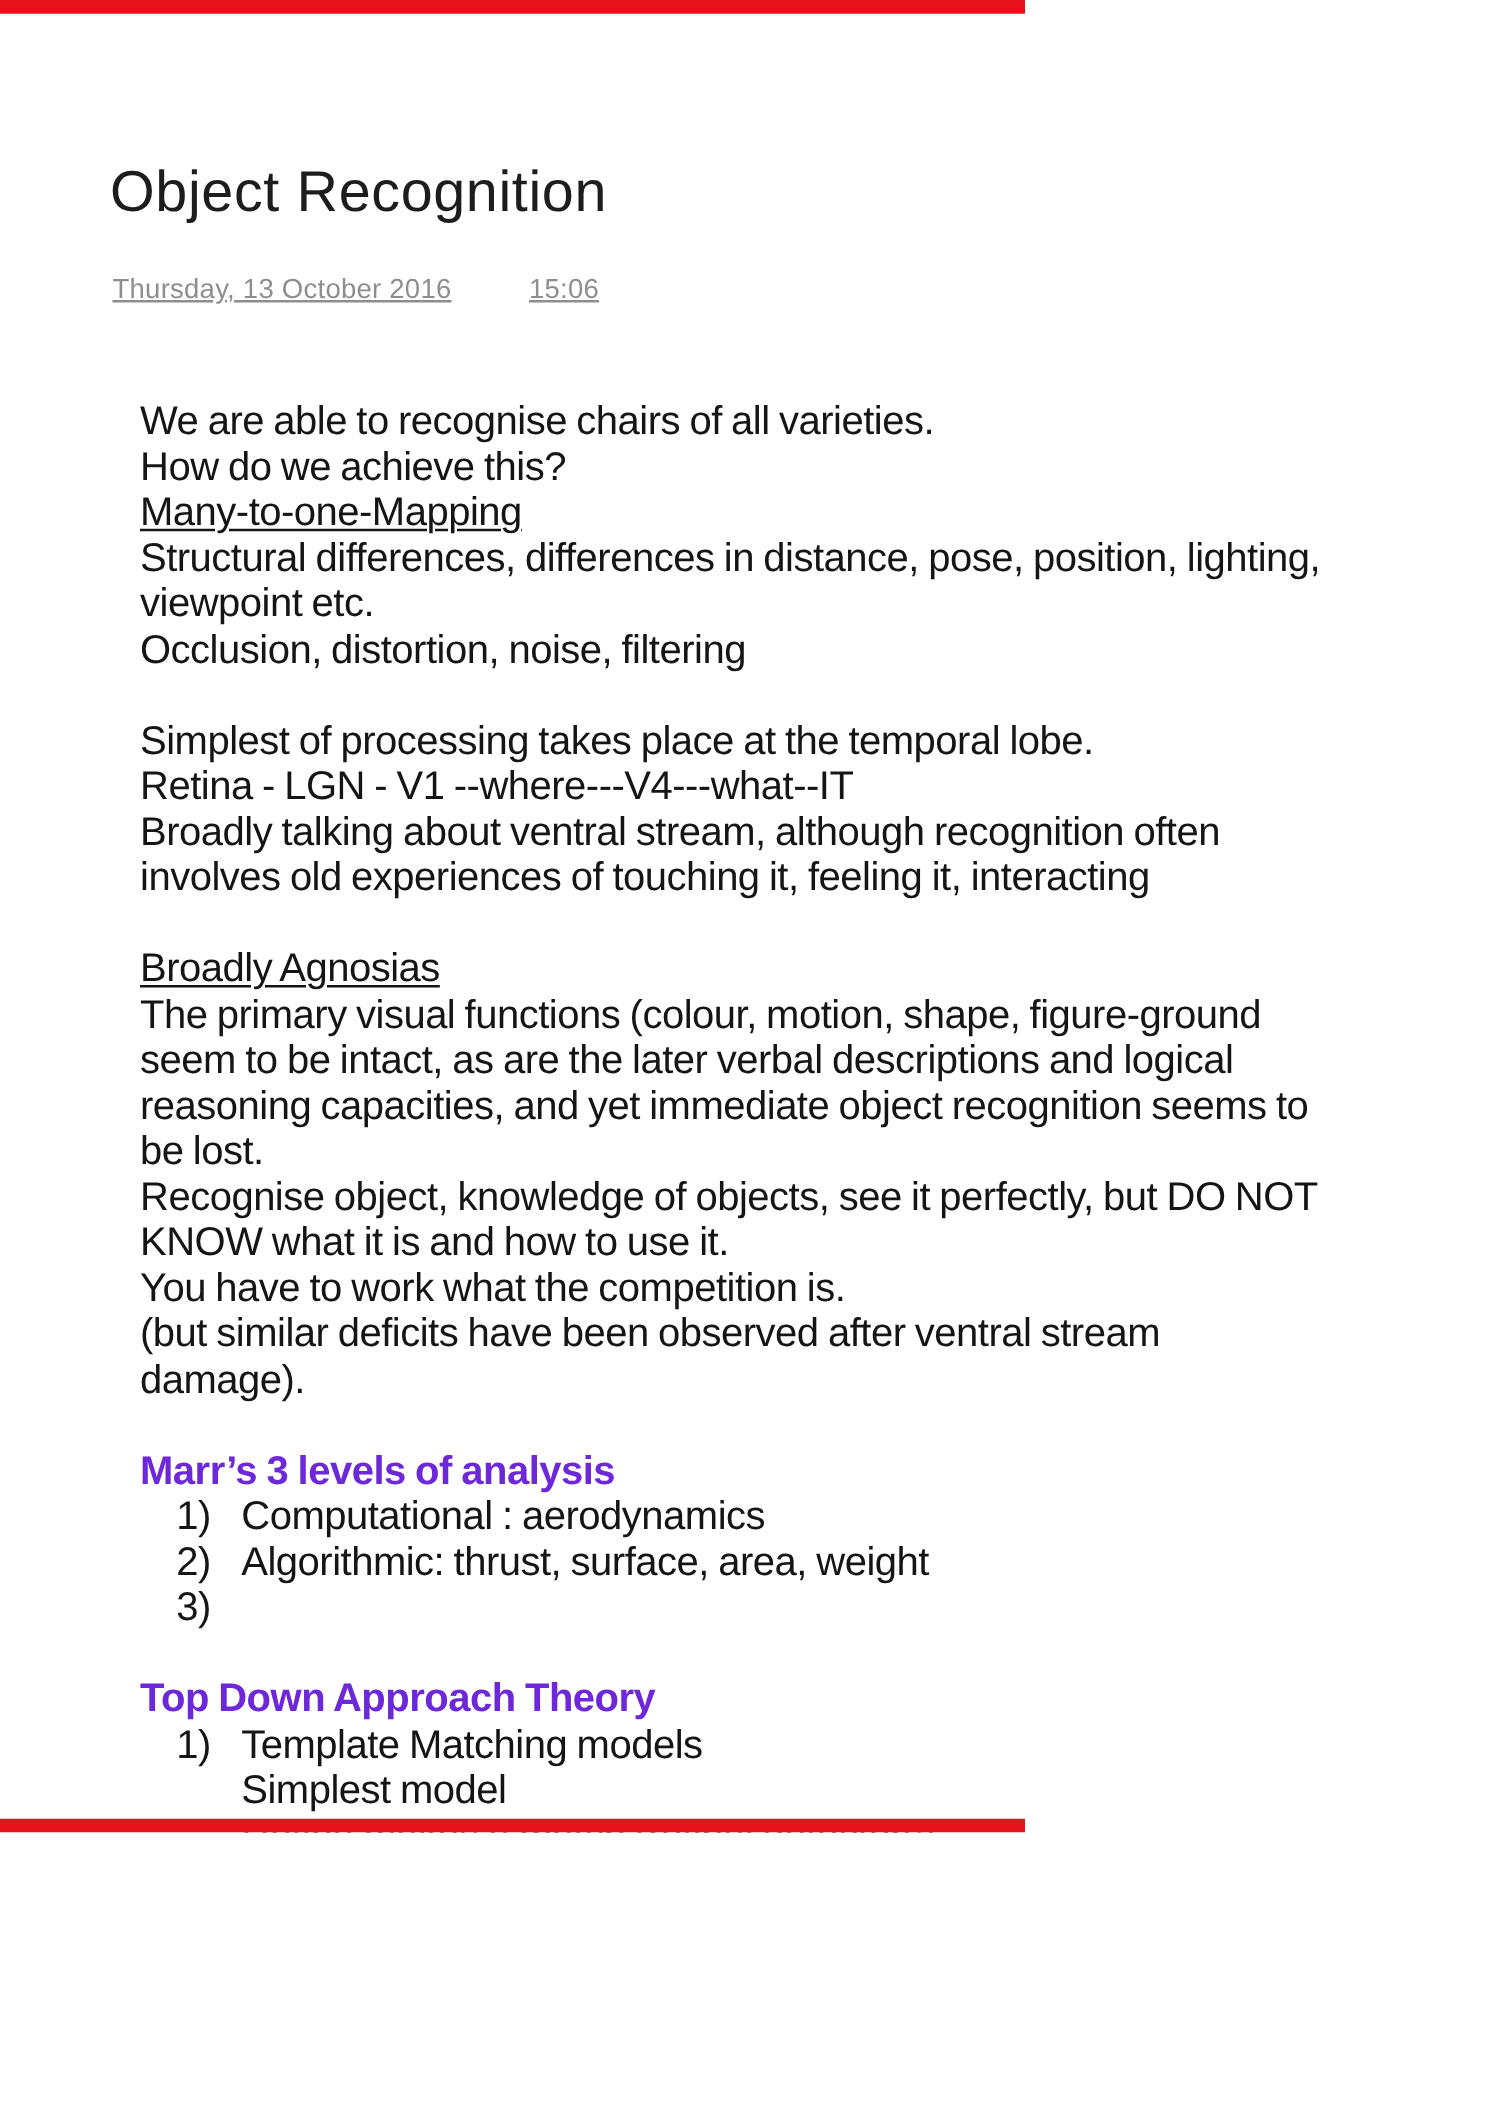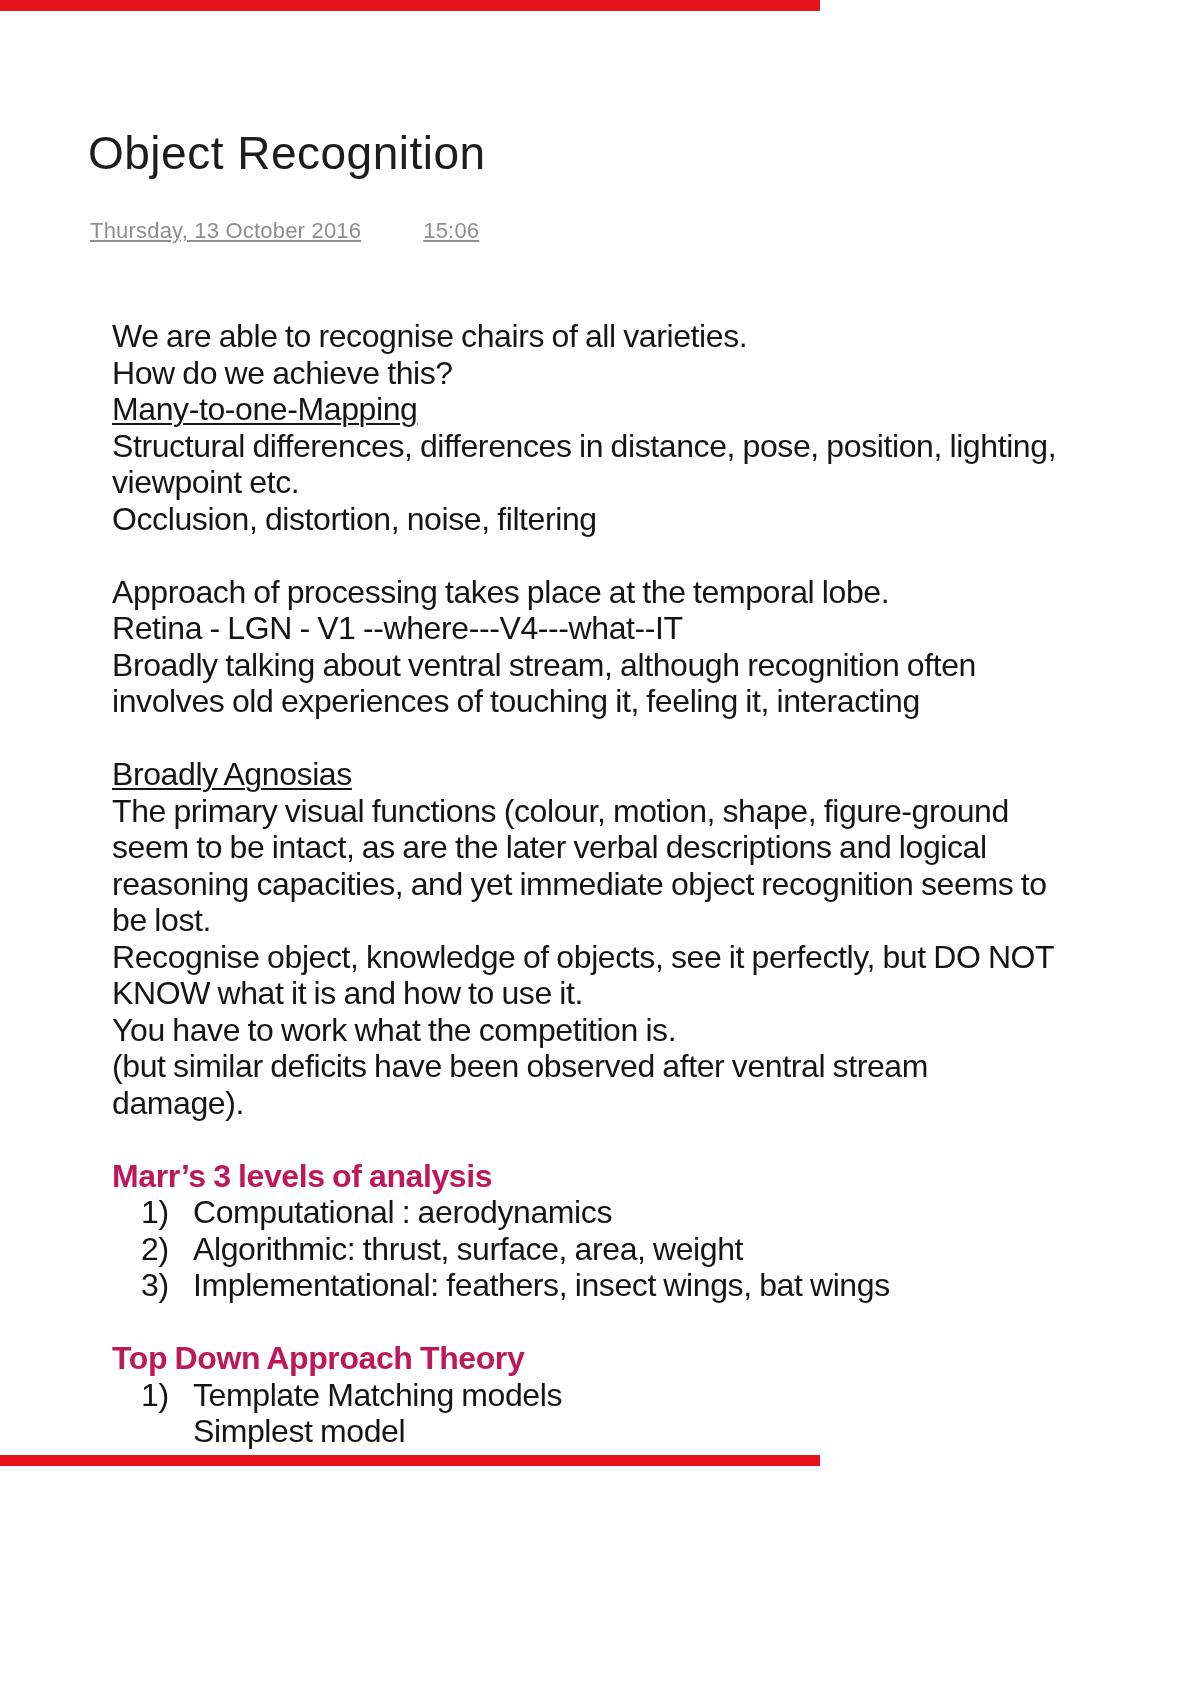--- a/index.html
+++ b/index.html
@@ -51,21 +51,21 @@
     word-spacing: -1px;
     margin-left: 24px;
   }
   .ln { line-height: 36.5px; min-height: 36.5px; white-space: nowrap; }
   .ln.blank { min-height: 36.5px; }
   .ln.underline {
     text-decoration: underline;
     text-decoration-thickness: 2px;
     text-underline-offset: 3px;
   }
-  .ln.bold { font-weight: 700; color: #be185d; }
+  .ln.bold { font-weight: 700; color: #6d28d9; }
   .ln.li { display: flex; }
   .ln.li .num { margin-left: 29px; width: 52px; flex: 0 0 auto; }
   .ln.licont { padding-left: 81px; }
 </style>
 </head>
 <body>
 
 <div id="page">
   <div class="accent-bar top" style="background: rgb(232, 18, 29);"></div>
 
@@ -76,21 +76,21 @@
   </div>
 
   <div id="note-body">
       <div class="ln">We are able to recognise chairs of all varieties.</div>
       <div class="ln">How do we achieve this?</div>
       <div class="ln underline">Many-to-one-Mapping</div>
       <div class="ln">Structural differences, differences in distance, pose, position, lighting,</div>
       <div class="ln">viewpoint etc.</div>
       <div class="ln">Occlusion, distortion, noise, filtering</div>
       <div class="ln blank"></div>
-      <div class="ln">Approach of processing takes place at the temporal lobe.</div>
+      <div class="ln">Simplest of processing takes place at the temporal lobe.</div>
       <div class="ln">Retina - LGN - V1 --where---V4---what--IT</div>
       <div class="ln">Broadly talking about ventral stream, although recognition often</div>
       <div class="ln">involves old experiences of touching it, feeling it, interacting</div>
       <div class="ln blank"></div>
       <div class="ln underline">Broadly Agnosias</div>
       <div class="ln">The primary visual functions (colour, motion, shape, figure-ground</div>
       <div class="ln">seem to be intact, as are the later verbal descriptions and logical</div>
       <div class="ln">reasoning capacities, and yet immediate object recognition seems to</div>
       <div class="ln">be lost.</div>
       <div class="ln">Recognise object, knowledge of objects, see it perfectly, but DO NOT</div>
@@ -103,21 +103,20 @@
       <div class="ln li">
         <span class="num">1)</span>
         <span class="txt">Computational : aerodynamics</span>
       </div>
       <div class="ln li">
         <span class="num">2)</span>
         <span class="txt">Algorithmic: thrust, surface, area, weight</span>
       </div>
       <div class="ln li">
         <span class="num">3)</span>
-        <span class="txt">Implementational: feathers, insect wings, bat wings</span>
       </div>
       <div class="ln blank"></div>
       <div class="ln bold">Top Down Approach Theory</div>
       <div class="ln li">
         <span class="num">1)</span>
         <span class="txt">Template Matching models</span>
       </div>
       <div class="ln licont">Simplest model</div>
       <div class="ln licont">Retina makes a match (retinal detectors)</div>
     </div>

